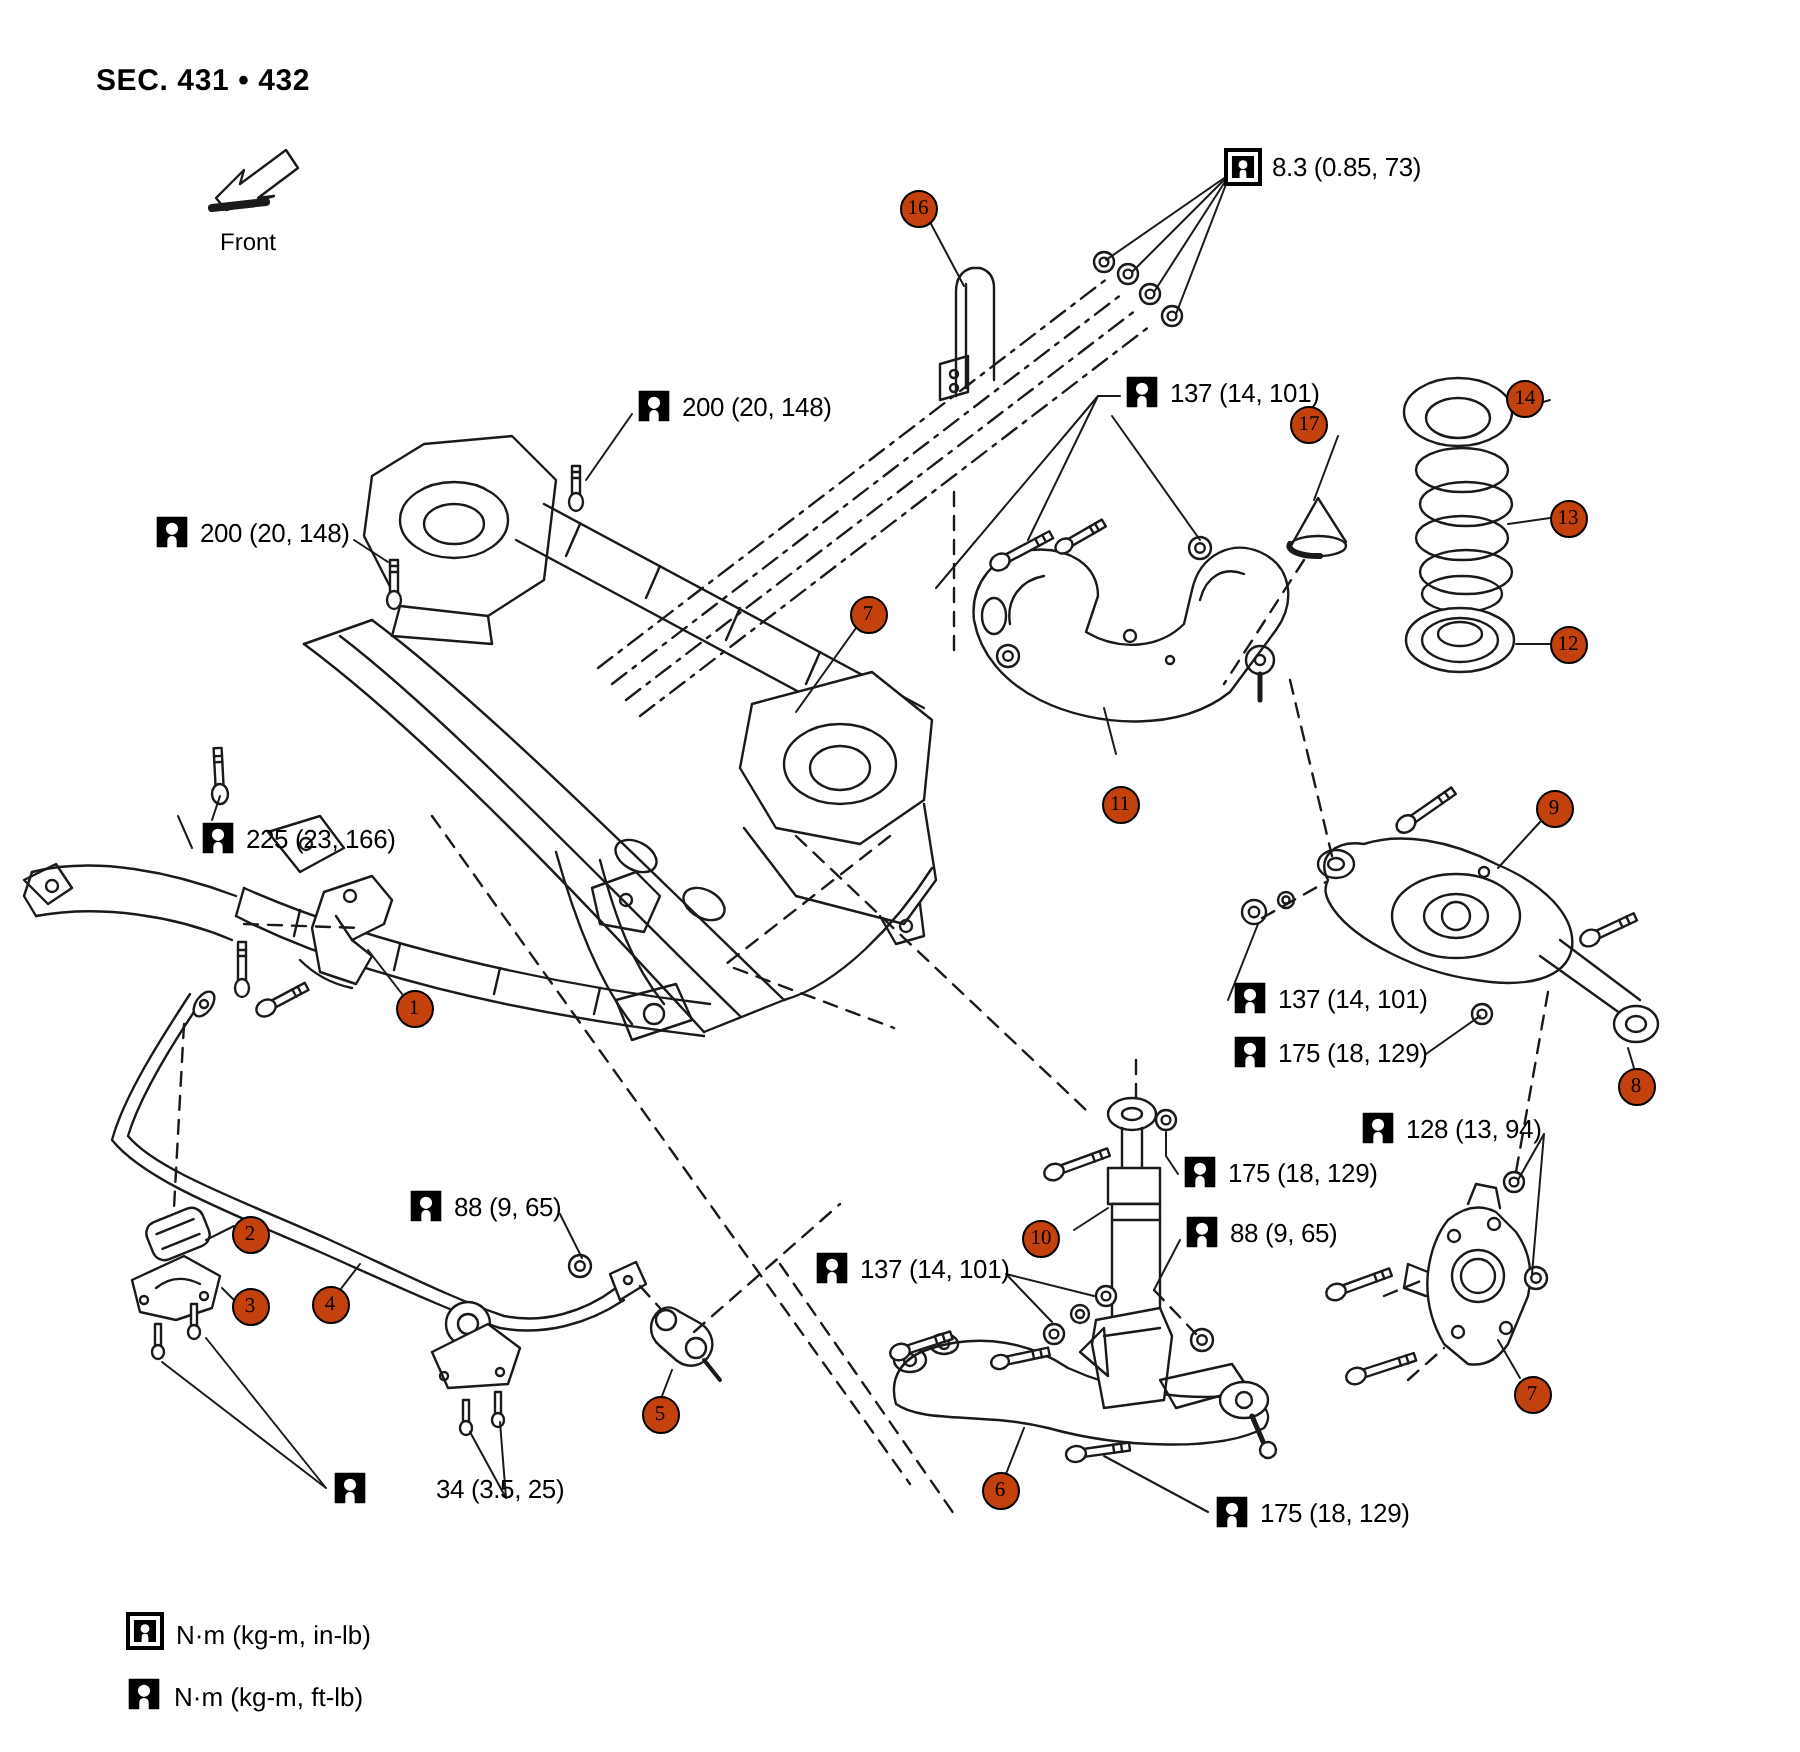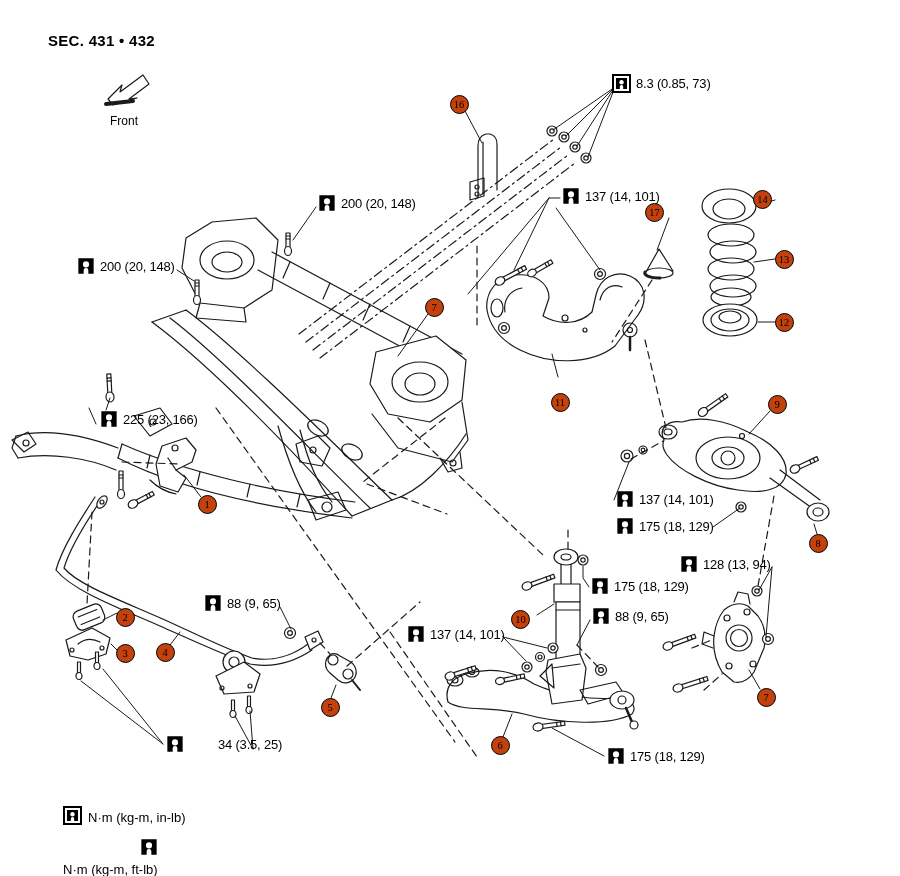--- a/index.html
+++ b/index.html
@@ -517,21 +517,21 @@
       <div class="callout" style="left: 645px; top: 202.5px;">17</div>
     </div>
 
   <div class="legend-row" style="left:52px;top:806px;">
     <span class="ticon inlb legend-icon"><svg viewBox="0 0 20 20" width="100%" height="100%" preserveAspectRatio="none">
           <path d="M1.5 1.5 H18.5 V18.5 H12.6 V14.8 A2.6 2.6 0 0 0 7.4 14.8 V18.5 H1.5 Z" fill="#000"></path>
           <circle cx="10" cy="8.2" r="3.4" fill="#fff"></circle>
         </svg></span>
     <span class="ltext">N·m (kg-m, in-lb)</span>
   </div>
-  <div class="legend-row" style="left:52px;top:838px;flex-direction:column;">
+  <div class="legend-row" style="left:52px;top:838px;">
     <span class="ticon ftlb legend-icon"><svg viewBox="0 0 20 20" width="100%" height="100%" preserveAspectRatio="none">
           <path d="M1.5 1.5 H18.5 V18.5 H12.6 V14.8 A2.6 2.6 0 0 0 7.4 14.8 V18.5 H1.5 Z" fill="#000"></path>
           <circle cx="10" cy="8.2" r="3.4" fill="#fff"></circle>
         </svg></span>
     <span class="ltext">N·m (kg-m, ft-lb)</span>
   </div>
 
 </div>
 
 </body></html>

